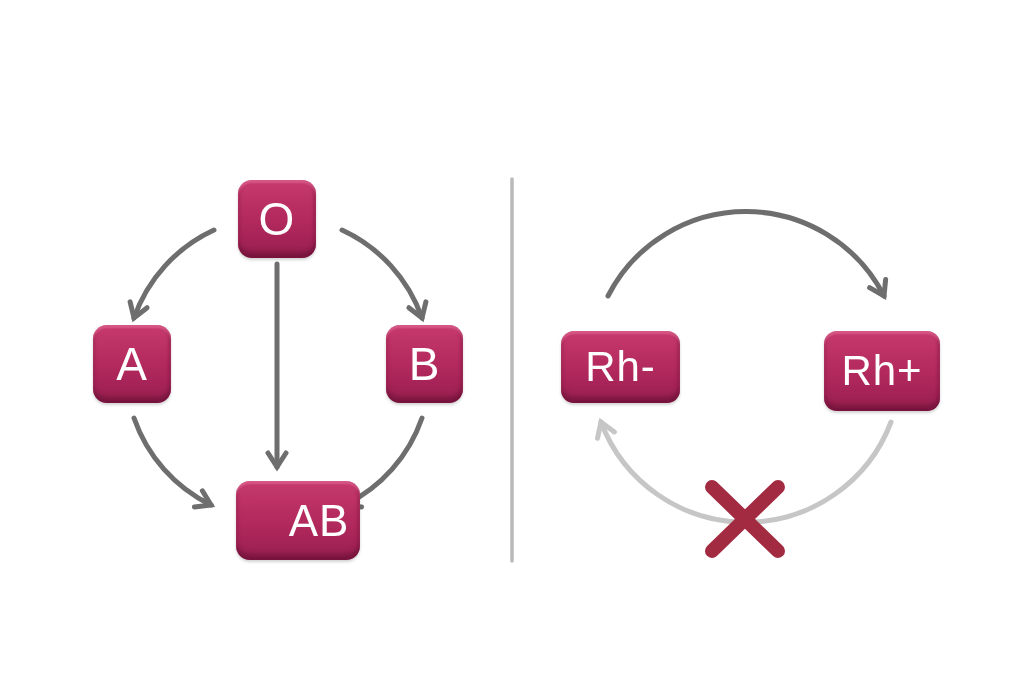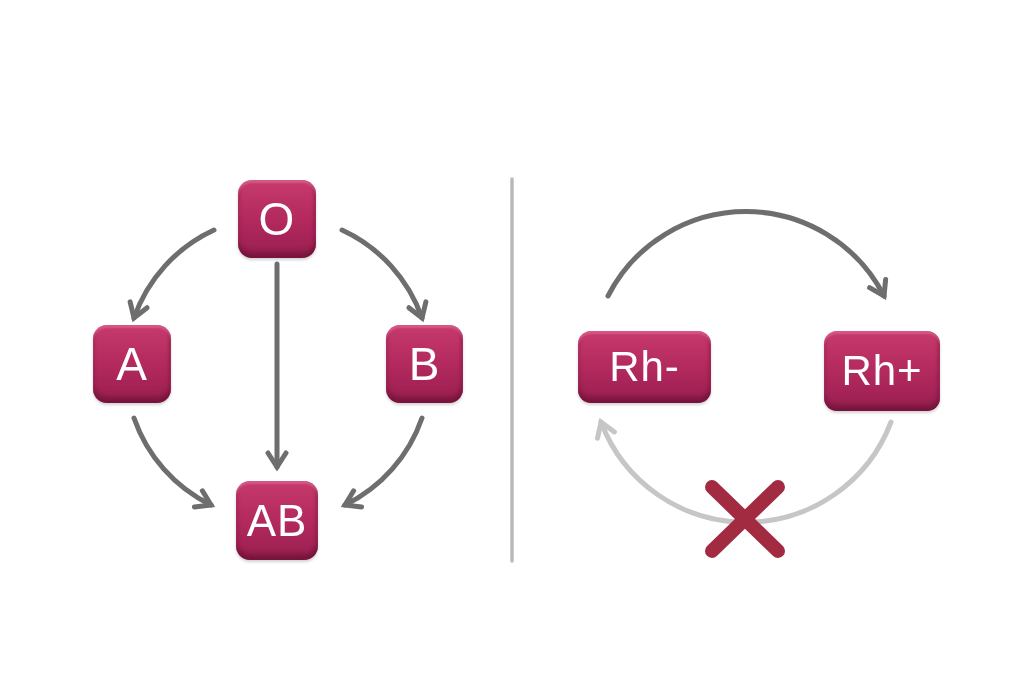--- a/index.html
+++ b/index.html
@@ -37,22 +37,22 @@
     letter-spacing: 1px;
     user-select: none;
   }
   .node-square { font-size: 46px; }
   .node-ab     { font-size: 44px; }
   .node-rh     { font-size: 42px; border-radius: 13px; }
 
   .pos-o  { left: 238px; top: 180px; width: 78px;  height: 78px; }
   .pos-a  { left: 93px;  top: 325px; width: 78px;  height: 78px; }
   .pos-b  { left: 386px; top: 325px; width: 77px;  height: 78px; }
-  .pos-ab { left: 236px; top: 481px; width: 82px;  height: 79px; }
-  .pos-rhneg { left: 561px; top: 331px; width: 133px; height: 72px; margin-left: 17px; }
+  .pos-ab { left: 236px; top: 481px; width: 82px;  height: 79px; padding-left: 42px; }
+  .pos-rhneg { left: 561px; top: 331px; width: 119px; height: 72px; }
   .pos-rhpos { left: 824px; top: 331px; width: 116px; height: 80px; }
 </style>
 </head>
 <body>
 
 <div class="canvas">
 
   <svg class="layer" viewBox="0 0 1024 676">
     <defs>
       <marker id="ah-dark" markerUnits="userSpaceOnUse" markerWidth="40" markerHeight="40" viewBox="-20 -20 40 40" refX="0" refY="0" orient="auto">

